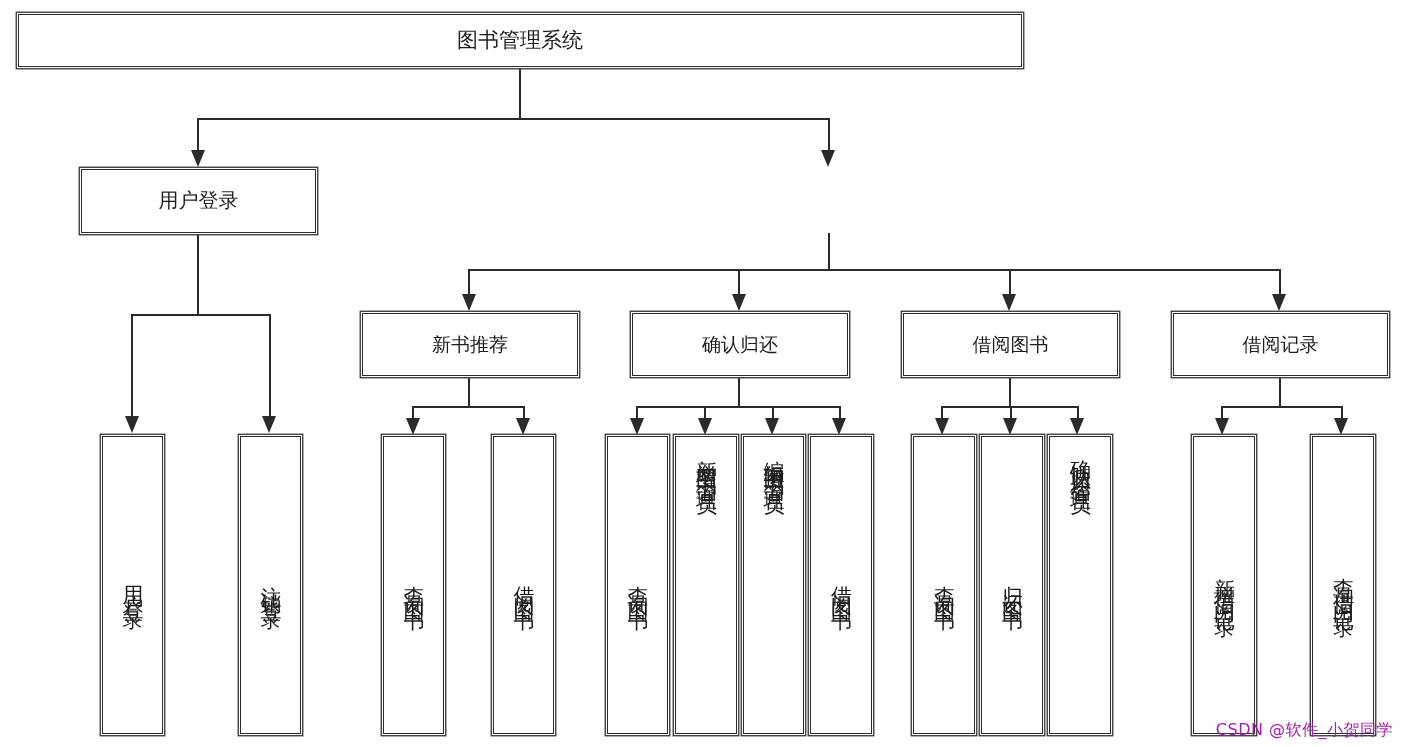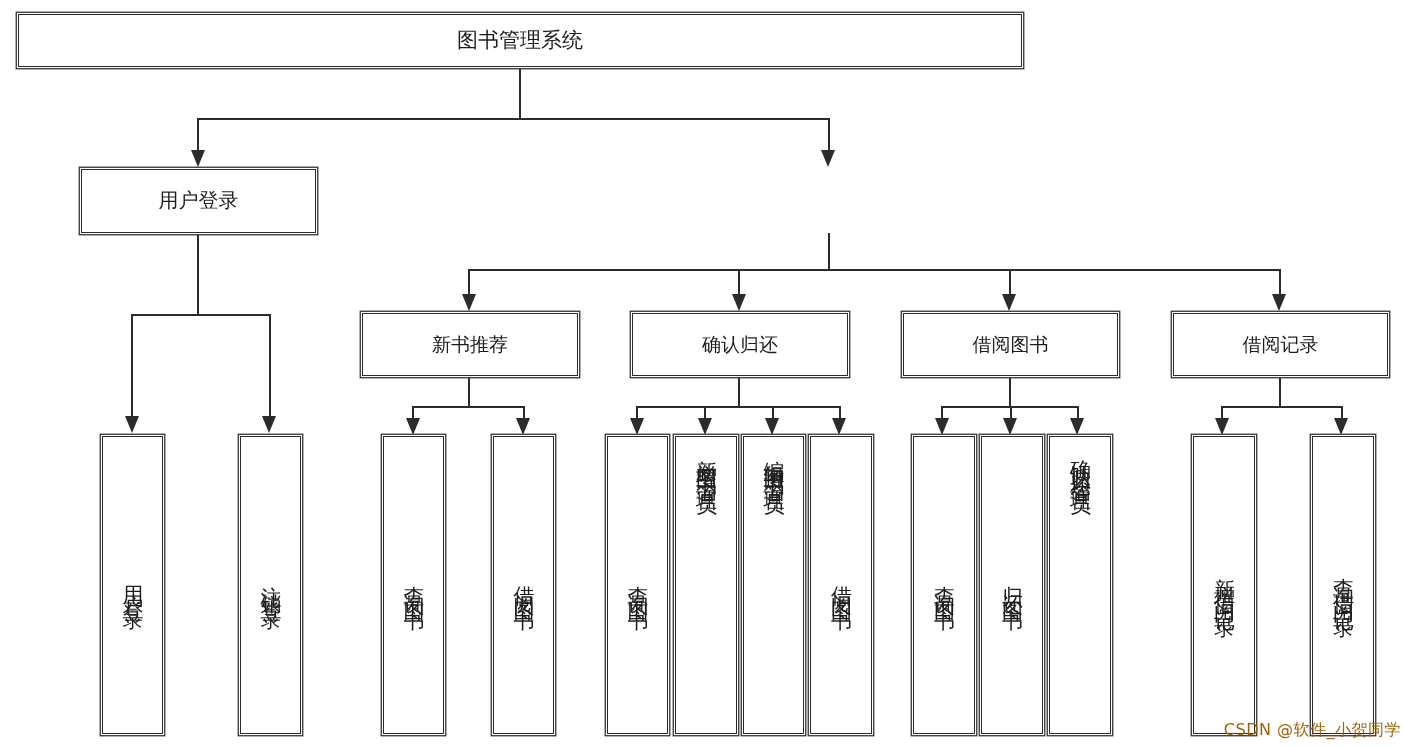--- a/index.html
+++ b/index.html
@@ -67,24 +67,24 @@
     position: absolute;
     width: 0; height: 0;
     border-left: 7.5px solid transparent;
     border-right: 7.5px solid transparent;
     border-top: 17px solid #2b2b2b;
     z-index: 2;
   }
   
   #watermark {
     position: absolute;
-    right: 4px;
+    right: 12px;
     bottom: 6px;
     font-size: 16px;
-    color: #a16207;
+    color: #a21caf;
     letter-spacing: 0.5px;
     z-index: 5;
     white-space: nowrap;
   }
 </style>
 </head>
 <body>
 
 <div id="canvas">
 

